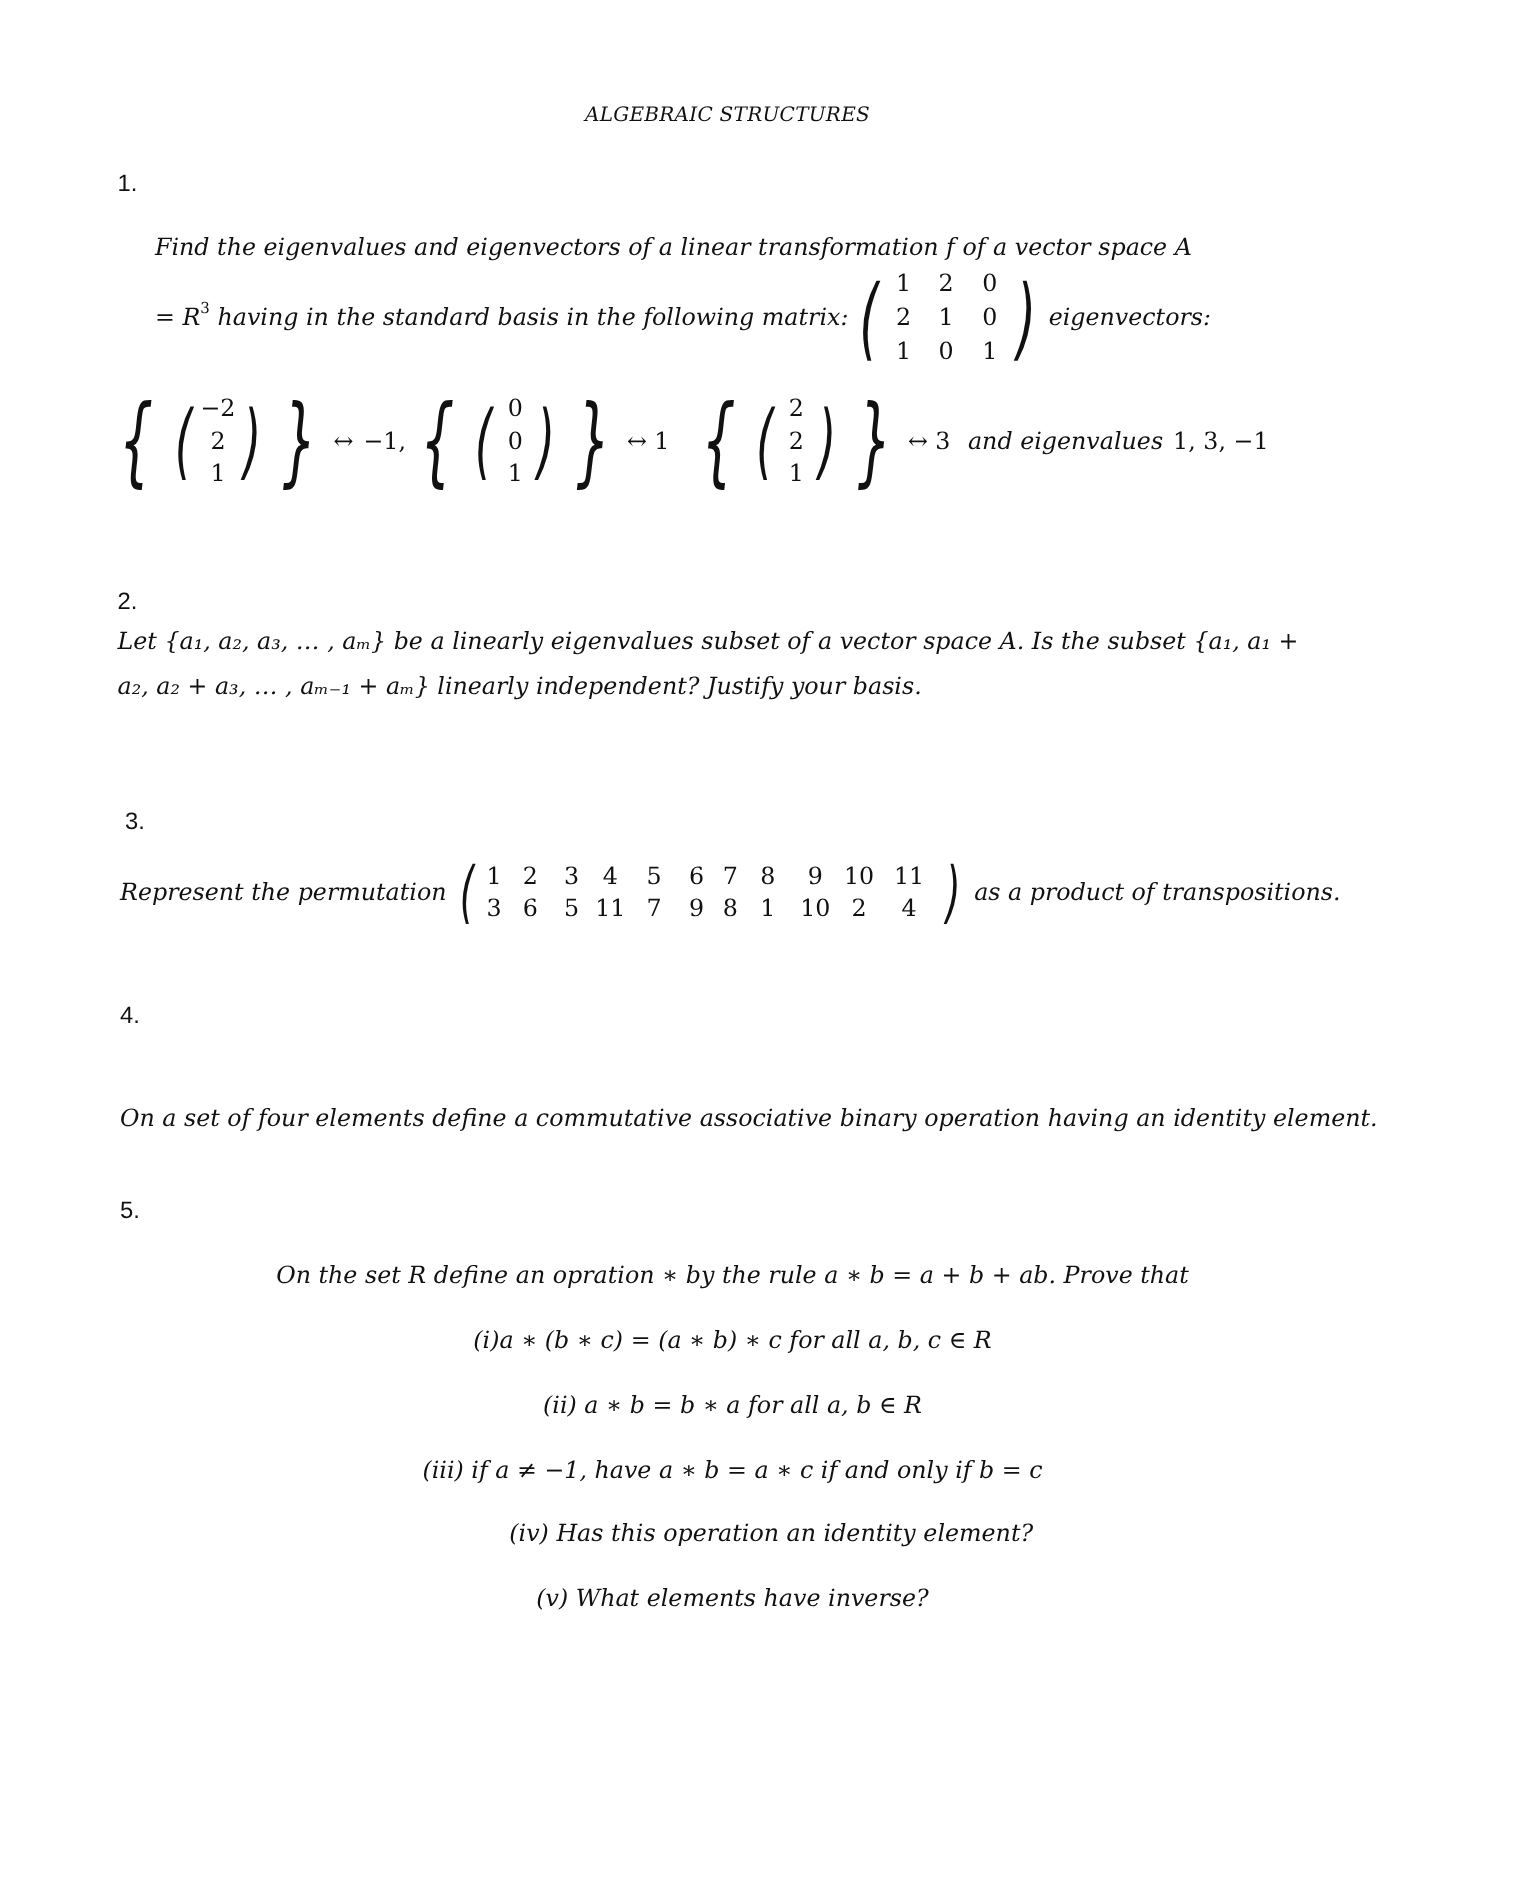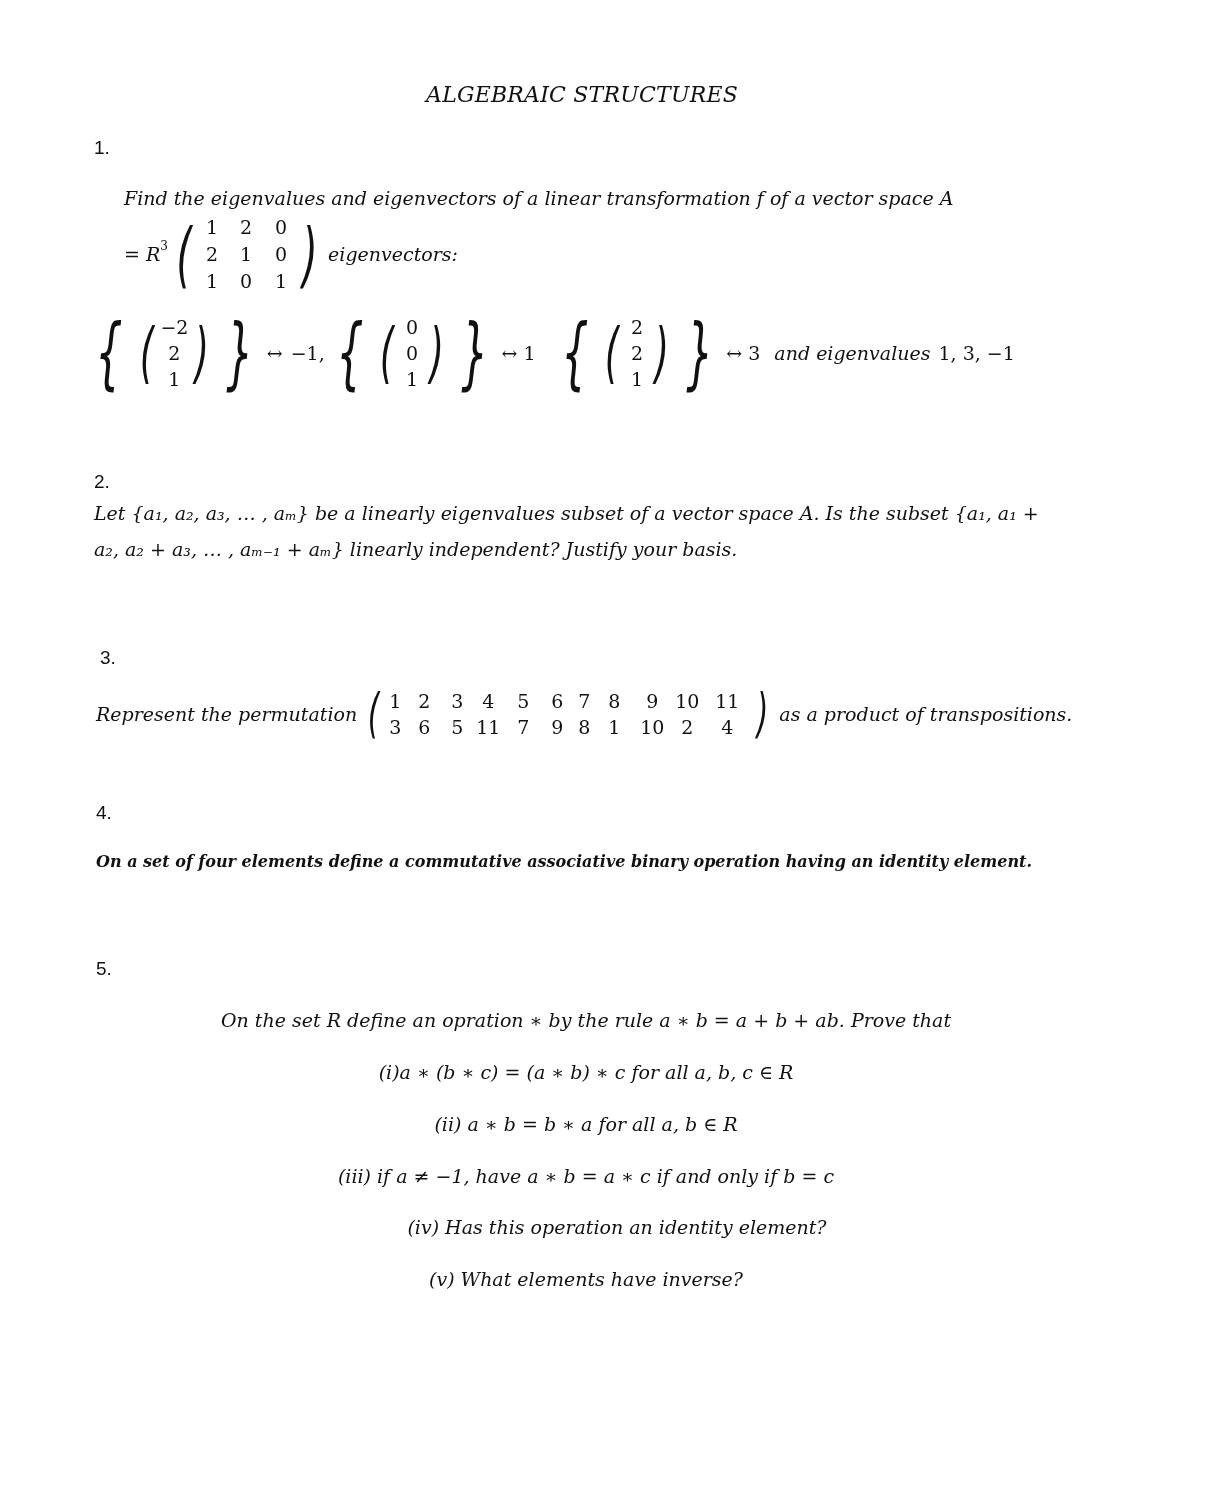--- a/index.html
+++ b/index.html
@@ -2,21 +2,21 @@
 <html><head>
   <meta charset="utf-8">
   <style>
     html, body { margin: 0; padding: 0; background: #ffffff; }
     body {
       width: 1224px; height: 1512px; position: relative; overflow: hidden;
       font-family: "DejaVu Serif", "Liberation Serif", serif;
       color: #111111;
     }
     .abs { position: absolute; white-space: nowrap; }
-    .title { left: 0; width: 1164px; text-align: center; top: 82px; font-size: 22px; font-style: italic; letter-spacing: 0.2px; }
+    .title { left: 0; width: 1164px; text-align: center; top: 82px; font-size: 16px; font-style: italic; letter-spacing: 0.2px; }
     .num { font-family: "Liberation Sans", sans-serif; font-size: 19px; }
     .txt { font-size: 19px; font-style: italic; }
     .up { font-style: normal; }
     
     .mat { display: inline-flex; align-items: center; vertical-align: middle; }
     .paren { font-size: 72px; line-height: 1; font-weight: 100; transform: scaleX(0.55); font-family: "DejaVu Sans", sans-serif; }
     .grid { display: grid; font-style: normal; font-size: 19px; text-align: center; line-height: 27px; }
     .brace { font-size: 78px; line-height: 1; transform: scaleX(0.55); font-family: "DejaVu Sans", sans-serif; font-weight: 100; }
     .vec { display: grid; grid-template-columns: 24px; font-style: normal; text-align: center; font-size: 19px; line-height: 26px; }
     sup, sub { font-size: 12px; font-style: normal; }
@@ -28,20 +28,21 @@
 <div>
 
   <div class="abs title">ALGEBRAIC STRUCTURES</div>
 
   <div class="abs num" style="left:94px; top:137px;">1.</div>
   <div class="abs txt" style="left:124px; top:187px;">Find the eigenvalues and eigenvectors of a linear transformation f of a vector space A</div>
 
   <div class="abs txt" style="left:124px; top:212px; height:84px; display:flex; align-items:center;">
     <span>= R</span>
       <sup style="position:relative; top:-8px;">3</sup>
+    <span style="white-space:pre;"> having in the standard basis in the following matrix:</span>
     <span class="mat" style="margin-left:2px;">
       <span class="paren">(</span>
       <span class="grid" style="grid-template-columns: 28px 40px 30px;">
         <span>1</span>
         <span>2</span>
         <span>0</span>
         <span>2</span>
         <span>1</span>
         <span>0</span>
         <span>1</span>
@@ -131,21 +132,21 @@
         <span>10</span>
         <span>2</span>
         <span>4</span>
       </span>
       <span class="paren" style="font-size:54px;">)</span>
     </span>
     <span style="margin-left:6px;">as a product of transpositions.</span>
   </div>
 
   <div class="abs num" style="left:96px; top:802px;">4.</div>
-  <div class="abs txt" style="left:96px; top:852px; font-size:16px;font-weight:bold;">On a set of four elements define a commutative associative binary operation having an identity element.</div>
+  <div class="abs txt" style="left:96px; top:884px; font-size:19px;">On a set of four elements define a commutative associative binary operation having an identity element.</div>
 
   <div class="abs num" style="left:96px; top:958px;">5.</div>
   <div class="abs txt center" style="top:1009px;">On the set R define an opration  ∗  by the rule a  ∗ b = a + b + ab. Prove that</div>
   <div class="abs txt center" style="top:1061px;">(i)a ∗ (b ∗ c) = (a ∗ b) ∗ c for all a, b, c ∈ R</div>
   <div class="abs txt center" style="top:1113px;">(ii) a ∗ b = b ∗ a for all a, b ∈ R</div>
   <div class="abs txt center" style="top:1165px;">(iii) if a ≠ −1, have a ∗ b = a ∗ c if and only if b = c</div>
   <div class="abs txt center" style="top:1216px;padding-left:31px;">(iv) Has this operation an identity element?</div>
   <div class="abs txt center" style="top:1268px;">(v) What elements have inverse?</div>
 
 </div>

